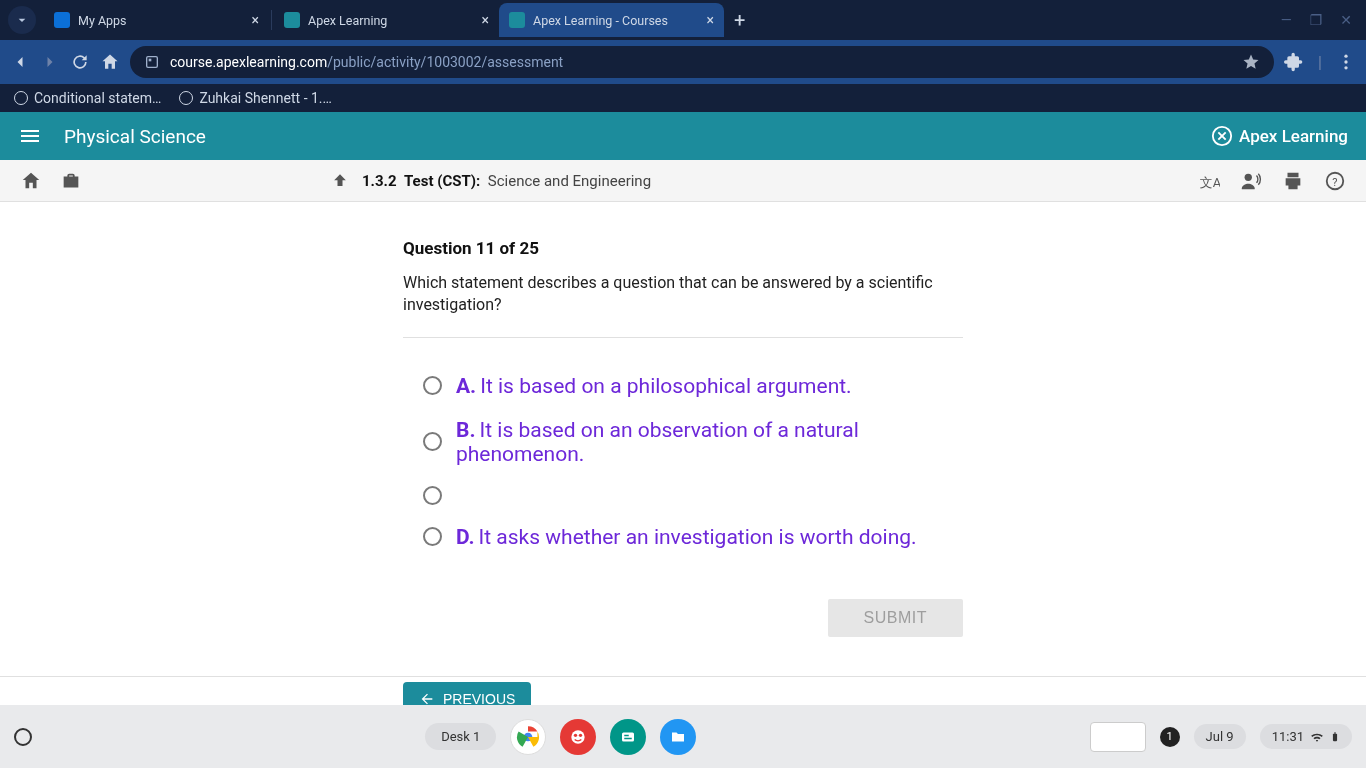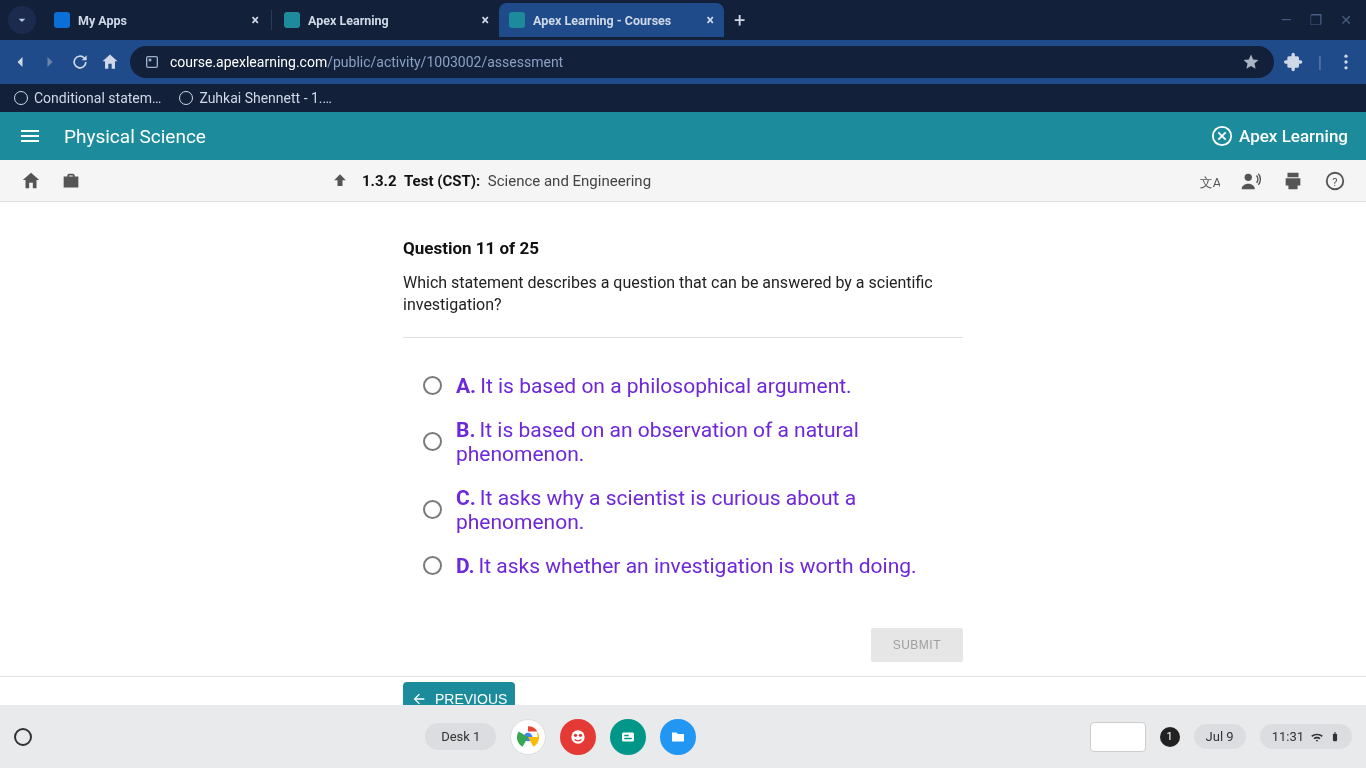--- a/index.html
+++ b/index.html
@@ -3,21 +3,21 @@
 <meta charset="utf-8">
 <style>
   * { box-sizing: border-box; margin: 0; padding: 0; }
   body { font-family: Roboto, Arial, sans-serif; background: #fff; width: 1366px; height: 768px; overflow: hidden; }
 
   
   .browser-top { background: #13203a; height: 112px; }
   .tab-row { display: flex; align-items: center; height: 40px; padding-left: 8px; }
   .profile-chip { width: 28px; height: 28px; border-radius: 14px; background: #1a2b4d; display: flex; align-items: center; justify-content: center; margin-right: 8px; }
   .profile-chip svg { width: 16px; height: 16px; color: #b8c7e0; }
-  .tab { display: flex; align-items: center; height: 34px; padding: 0 10px; border-radius: 8px 8px 0 0; color: #cfd8e6; font-size: 12.5px; width: 225px; position: relative; font-weight: bold; }
+  .tab { display: flex; align-items: center; height: 34px; padding: 0 10px; border-radius: 8px 8px 0 0; color: #cfd8e6; font-size: 12.5px; width: 225px; position: relative; }
   .tab.active { background: #204b8a; }
   .tab .favicon { width: 16px; height: 16px; margin-right: 8px; border-radius: 3px; display: inline-block; }
   .tab .close { margin-left: auto; color: #cfd8e6; font-size: 14px; cursor: pointer; }
   .tab-sep { width: 1px; height: 20px; background: #2a3b5c; margin: 0 2px; }
   .newtab { color: #cfd8e6; font-size: 20px; padding: 0 10px; cursor: pointer; }
   .win-controls { margin-left: auto; display: flex; gap: 18px; padding-right: 14px; color: #4a5f86; }
   .win-controls span { cursor: pointer; font-size: 14px; }
 
   .addr-row { display: flex; align-items: center; height: 44px; padding: 0 10px; background: #204b8a; gap: 10px; }
   .nav-icon { color: #cfd8e6; width: 20px; height: 20px; cursor: pointer; display: flex; align-items: center; justify-content: center; }
@@ -57,26 +57,26 @@
   .content { display: flex; justify-content: center; padding-top: 36px; height: 474px; overflow: auto; }
   .question-col { width: 560px; }
   .q-title { font-size: 17px; font-weight: 700; color: #111; margin-bottom: 14px; }
   .q-text { font-size: 16px; color: #222; line-height: 1.4; margin-bottom: 20px; }
   .q-divider { border-top: 1px solid #e0e0e0; margin-bottom: 26px; }
   .option { display: flex; align-items: center; gap: 14px; padding: 10px 20px; cursor: pointer; }
   .radio { width: 19px; height: 19px; border: 2px solid #7a7a7a; border-radius: 50%; flex-shrink: 0; }
   .opt-text { font-size: 21px; color: #6d28d9; }
   .opt-text b { font-weight: 700; margin-right: 4px; }
   .submit-row { display: flex; justify-content: flex-end; margin-top: 40px; }
-  .submit-btn { background: #e6e6e6; color: #9e9e9e; border: none; padding: 10px 22px; font-size: 12px; font-weight: 500; letter-spacing: 0.5px; border-radius: 2px; cursor: not-allowed; }
+  .submit-btn { background: #e6e6e6; color: #9e9e9e; border: none; padding: 10px 36px; font-size: 16px; font-weight: 500; letter-spacing: 0.5px; border-radius: 2px; cursor: not-allowed; }
 
   
   .footer-nav { position: absolute; left: 0; right: 0; top: 676px; height: 44px; border-top: 1px solid #e0e0e0; display: flex; align-items: center; padding: 0 28px; }
   .footer-inner { width: 560px; margin: 0 auto; display:flex; }
-  .prev-btn { background: #1c8c9c; color: #fff; border: none; padding: 9px 8px; font-size: 14px; font-weight: 500; border-radius: 4px; display: flex; align-items: center; gap: 8px; cursor: pointer; }
+  .prev-btn { background: #1c8c9c; color: #fff; border: none; padding: 9px 16px; font-size: 14px; font-weight: 500; border-radius: 4px; display: flex; align-items: center; gap: 8px; cursor: pointer; }
 
   
   .shelf { position: absolute; left: 0; right: 0; bottom: 0; height: 63px; background: #e9eaec; display: flex; align-items: center; padding: 0 14px; gap: 10px; }
   .launcher { width: 18px; height: 18px; border: 2px solid #333; border-radius: 50%; cursor: pointer; }
   .shelf-center { flex: 1; display: flex; justify-content: center; align-items: center; gap: 14px; }
   .desk-pill { background: #dcdde0; border-radius: 16px; padding: 6px 16px; font-size: 13px; color: #333; cursor: pointer; }
   .app-circle { width: 36px; height: 36px; border-radius: 50%; display: flex; align-items: center; justify-content: center; cursor: pointer; }
   .shelf-right { display: flex; align-items: center; gap: 14px; font-size: 13px; color: #333; }
   .pill { background: #dcdde0; border-radius: 14px; padding: 5px 12px; cursor: pointer; display:flex; align-items:center; gap:6px; }
   .notif-badge { width: 20px; height: 20px; border-radius: 10px; background: #222; color: #fff; font-size: 11px; display: flex; align-items: center; justify-content: center; }
@@ -237,21 +237,20 @@
     <div class="option">
       <div class="radio"></div>
       <div class="opt-text"><b>A.</b><span>It is based on a philosophical argument.</span></div>
     </div>
     <div class="option">
       <div class="radio"></div>
       <div class="opt-text"><b>B.</b><span>It is based on an observation of a natural phenomenon.</span></div>
     </div>
     <div class="option">
       <div class="radio"></div>
-      <div class="opt-text"><b>C.</b><span>It asks why a scientist is curious about a phenomenon.</span></div>
     </div>
     <div class="option">
       <div class="radio"></div>
       <div class="opt-text"><b>D.</b><span>It asks whether an investigation is worth doing.</span></div>
     </div>
 
     <div class="submit-row">
       <button class="submit-btn">SUBMIT</button>
     </div>
   </div>

